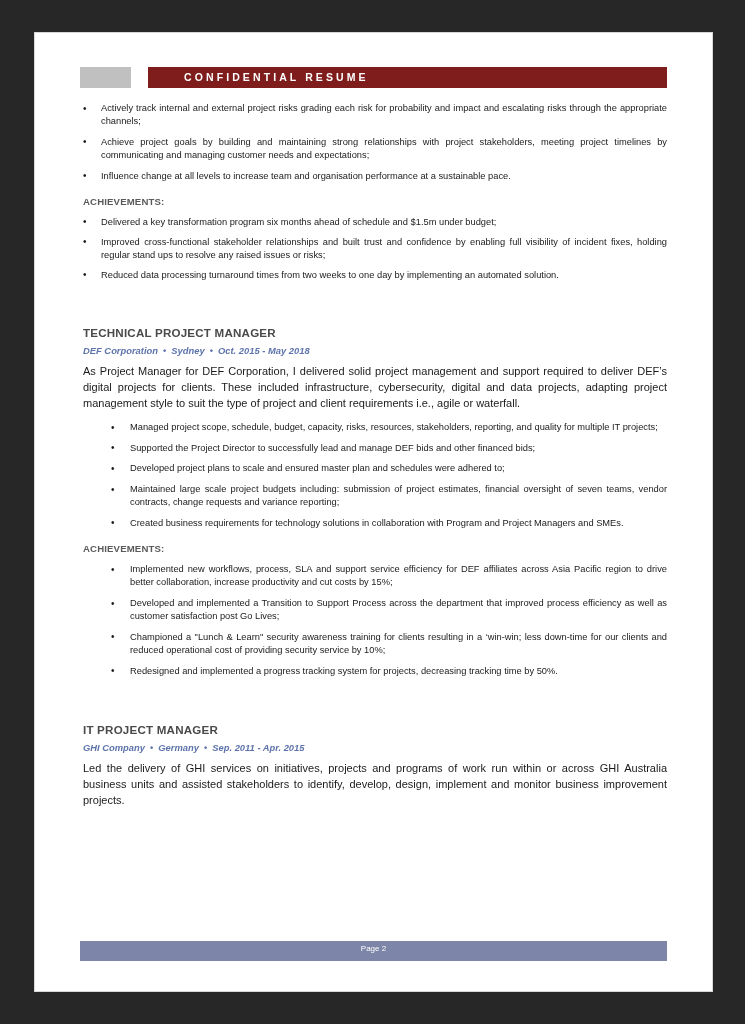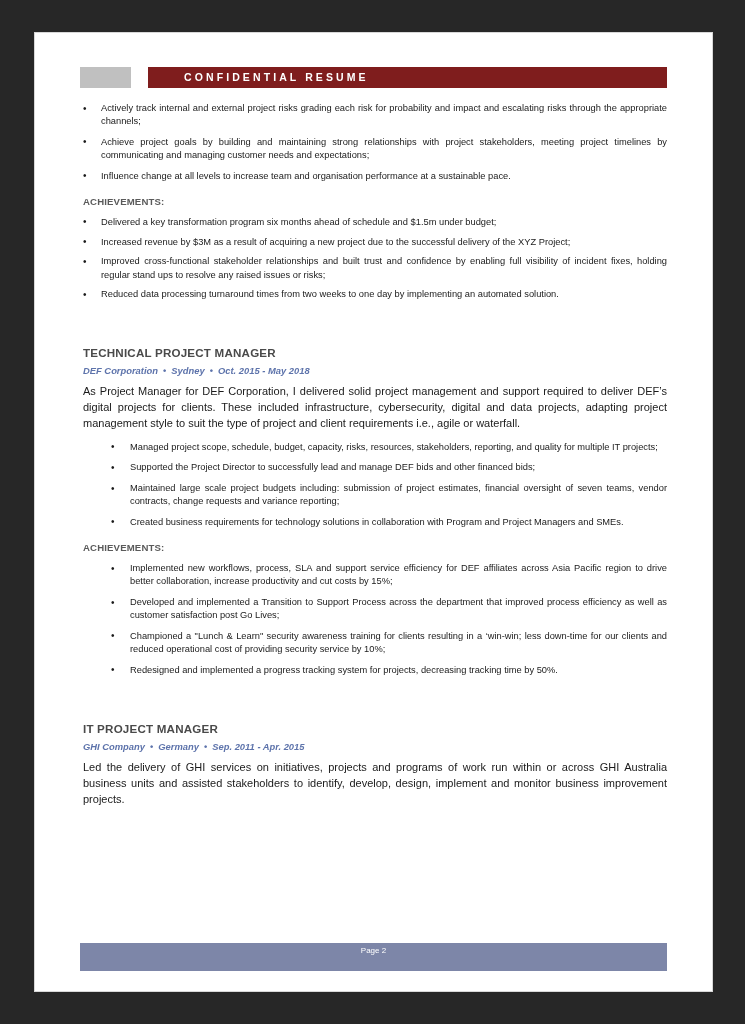--- a/index.html
+++ b/index.html
@@ -136,22 +136,22 @@
     margin: 0 0 9px 3px;
   }
 
   .gap-lg { height: 30px; }
 
   
   .doc-footer {
     position: absolute;
     left: 45px;
     right: 45px;
-    bottom: 20px;
-    height: 28px;
+    bottom: 30px;
+    height: 20px;
     background: #7d86a8;
   }
   .doc-footer-text {
     color: #ffffff;
     font-size: 8px;
     line-height: 16px;
     text-align: center;
   }
 </style>
 </head>
@@ -172,34 +172,34 @@
       <ul class="bullets">
         <li>Actively track internal and external project risks grading each risk for probability and impact and escalating risks through the appropriate channels;</li>
         <li>Achieve project goals by building and maintaining strong relationships with project stakeholders, meeting project timelines by communicating and managing customer needs and expectations;</li>
         <li>Influence change at all levels to increase team and organisation performance at a sustainable pace.</li>
       </ul>
 
       <div class="section-label">ACHIEVEMENTS:</div>
 
       <ul class="bullets tight">
         <li>Delivered a key transformation program six months ahead of schedule and $1.5m under budget;</li>
-        <li>Increased revenue by $3M as a result of acquiring a new project due to the successful delivery of the XYZ Project;</li>
         <li>Improved cross-functional stakeholder relationships and built trust and confidence by enabling full visibility of incident fixes, holding regular stand ups to resolve any raised issues or risks;</li>
         <li>Reduced data processing turnaround times from two weeks to one day by implementing an automated solution.</li>
       </ul>
 
       <div class="gap-lg"></div>
 
       <div class="job-title">TECHNICAL PROJECT MANAGER</div>
       <div class="job-meta"><span>DEF Corporation</span><span class="sep">•</span><span>Sydney</span><span class="sep">•</span><span>Oct. 2015 - May 2018</span></div>
       <div class="job-summary">As Project Manager for DEF Corporation, I delivered solid project management and support required to deliver DEF’s digital projects for clients. These included infrastructure, cybersecurity, digital and data projects, adapting project management style to suit the type of project and client requirements i.e., agile or waterfall.</div>
 
       <ul class="bullets indented">
         <li>Managed project scope, schedule, budget, capacity, risks, resources, stakeholders, reporting, and quality for multiple IT projects;</li>
         <li>Supported the Project Director to successfully lead and manage DEF bids and other financed bids;</li>
+        <li>Developed project plans to scale and ensured master plan and schedules were adhered to;</li>
         <li>Maintained large scale project budgets including: submission of project estimates, financial oversight of seven teams, vendor contracts, change requests and variance reporting;</li>
         <li>Created business requirements for technology solutions in collaboration with Program and Project Managers and SMEs.</li>
       </ul>
 
       <div class="section-label">ACHIEVEMENTS:</div>
 
       <ul class="bullets indented">
         <li>Implemented new workflows, process, SLA and support service efficiency for DEF affiliates across Asia Pacific region to drive better collaboration, increase productivity and cut costs by 15%;</li>
         <li>Developed and implemented a Transition to Support Process across the department that improved process efficiency as well as customer satisfaction post Go Lives;</li>
         <li>Championed a "Lunch &amp; Learn" security awareness training for clients resulting in a ‘win-win; less down-time for our clients and reduced operational cost of providing security service by 10%;</li>

